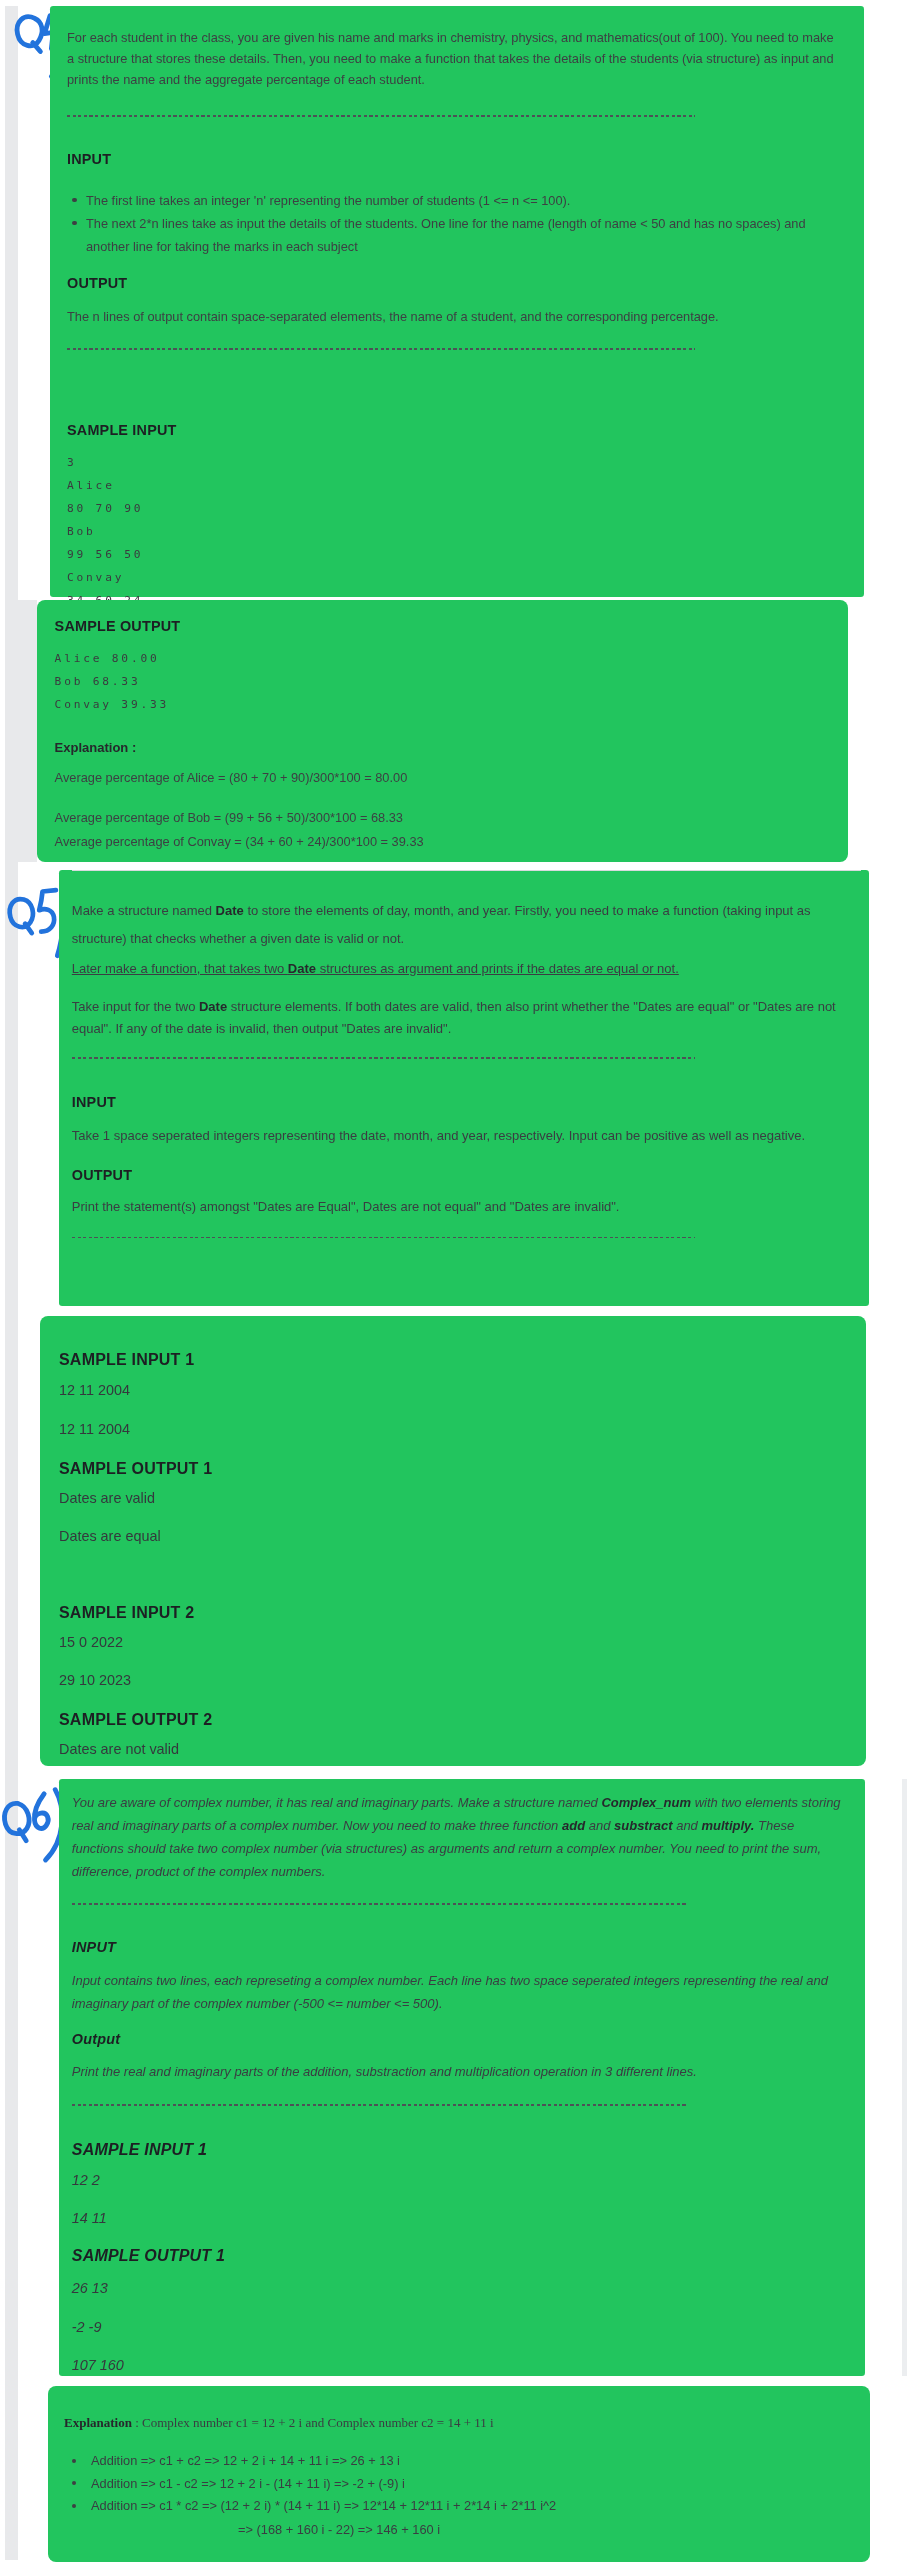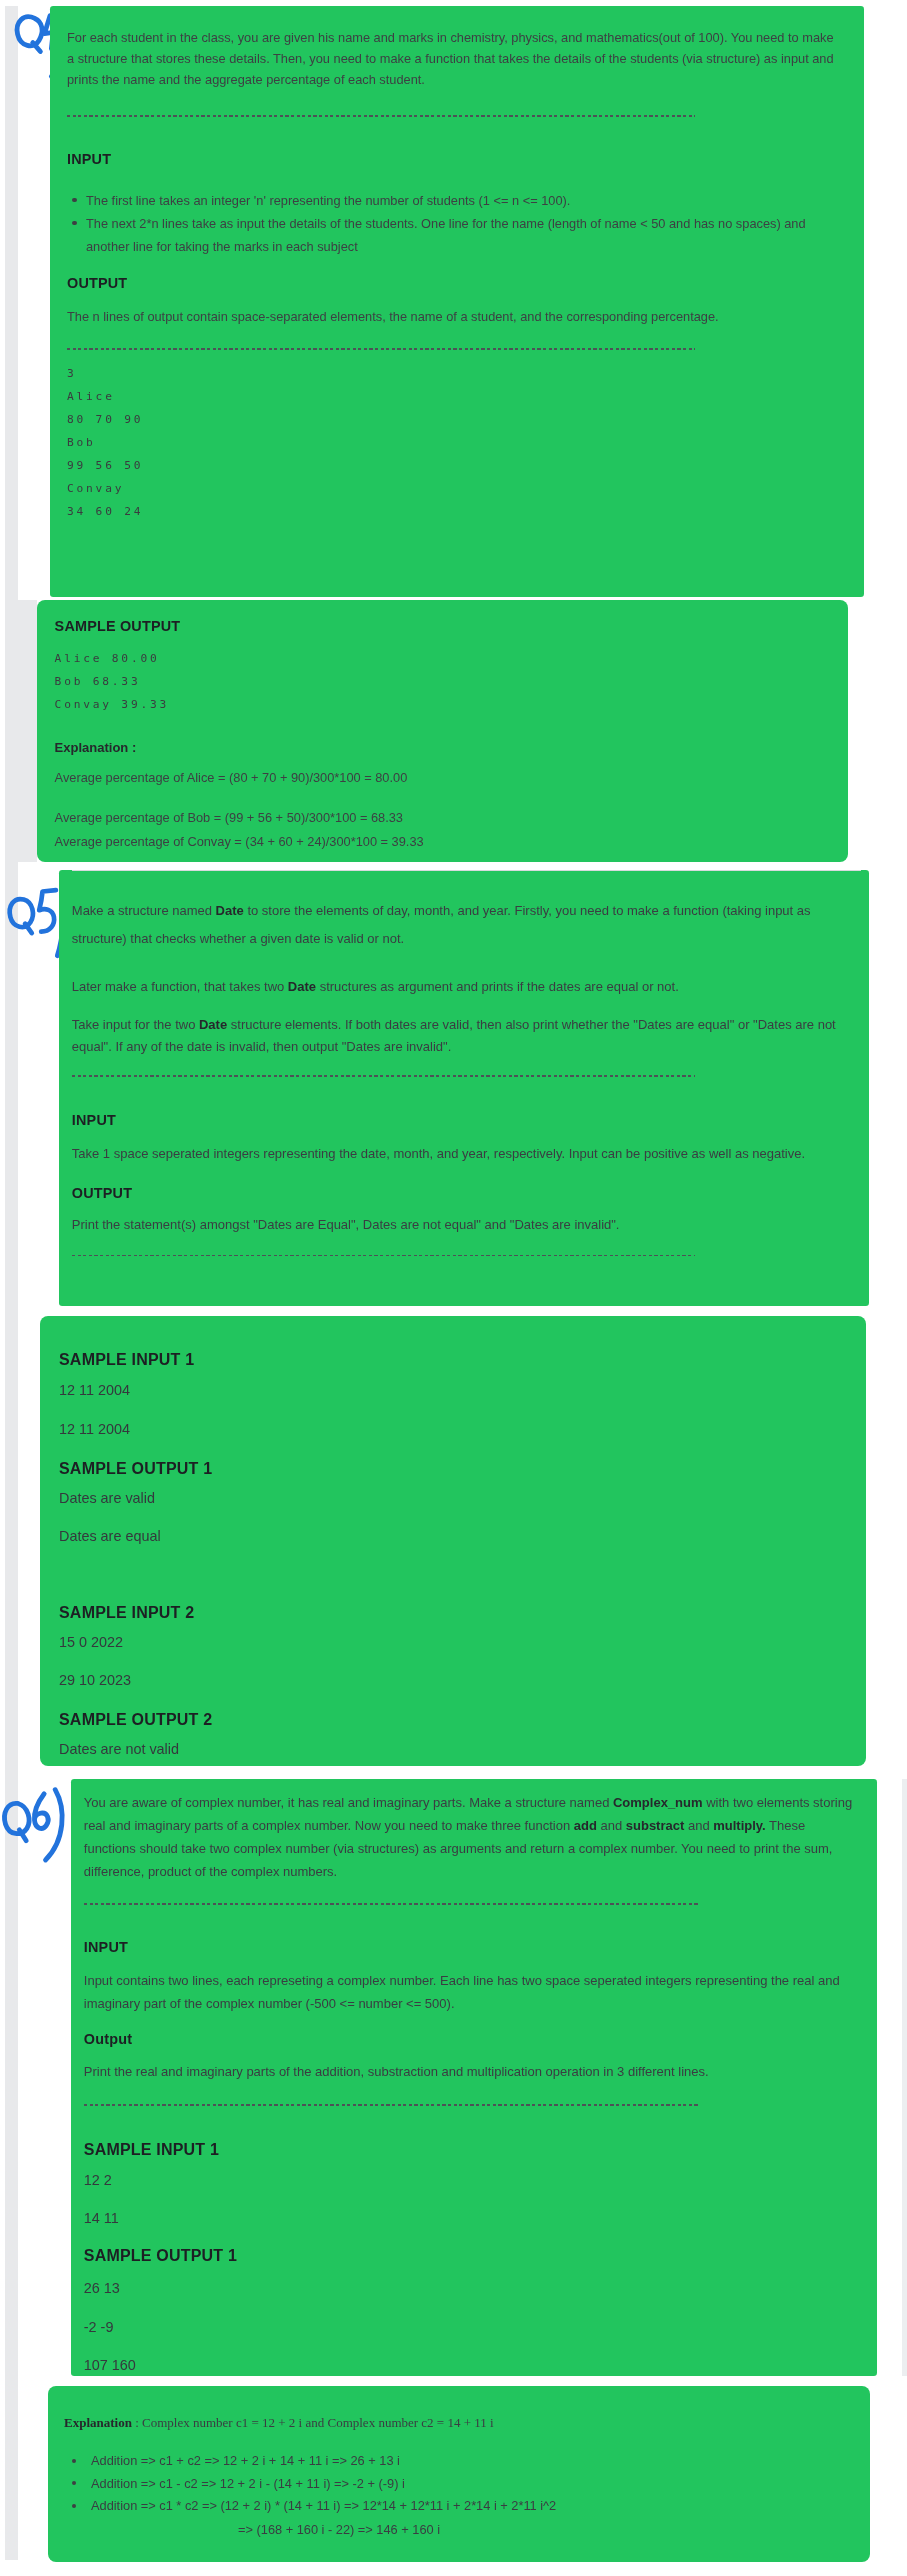--- a/index.html
+++ b/index.html
@@ -43,40 +43,40 @@
   .card-b{left:37px;top:600px;width:811px;height:262px;padding:17.6px 22.4px 0 17.6px;border-radius:8px;}
   .card-b pre{margin-top:12.8px;}
   .card-b .exp-h{margin-top:24px;font-size:13px;}
   .card-b .exp1{margin-top:12px;}
   .card-b .exp2{margin-top:18.4px;}
   .card-b .exp3{margin-top:2.4px;line-height:23px;}
   
   .card-c{left:59px;top:870px;width:810px;height:436px;padding:0 29px 0 12.8px;}
   .body5{font-size:13px;line-height:22px;color:#3a3d42;max-width:791px;}
   .card-c .p1{margin-top:26px;line-height:28px;}
-  .card-c .p2{margin-top:23px;}
+  .card-c .p2{margin-top:5px;text-decoration:underline;}
   .card-c .p3{margin-top:16px;}
   .card-c .dash1{margin-top:17.6px;width:623px;}
   .card-c .hi{margin-top:35px;}
   .card-c .itext{margin-top:14.4px;line-height:21.6px;}
   .card-c .ho{margin-top:20px;}
   .card-c .otext{margin-top:12px;line-height:21.6px;}
   .card-c .dash2{margin-top:19px;width:623px;}
   
   .card-d{left:40px;top:1316px;width:826px;height:450px;padding:34px 24px 0 19px;border-radius:8px;}
   .val{font-size:14.4px;line-height:19px;color:#35383d;}
   .card-d .v-a1{margin-top:12px;} .card-d .v-a2{margin-top:20px;}
   .card-d .h-so1{margin-top:20px;}
   .card-d .v-b1{margin-top:11.2px;} .card-d .v-b2{margin-top:19px;}
   .card-d .h-si2{margin-top:57px;}
   .card-d .v-c1{margin-top:10.4px;} .card-d .v-c2{margin-top:19px;}
   .card-d .h-so2{margin-top:20px;}
   .card-d .v-d1{margin-top:11.2px;}
   
-  .card-e{left:71px;top:1779px;width:806px;height:597px;padding:12px 22.4px 0 12.8px;}
+  .card-e{left:59px;top:1779px;width:806px;height:597px;padding:12px 22.4px 0 12.8px;font-style:italic;}
   .card-e .statement{line-height:23px;}
   .card-e .dash1{margin-top:20px;width:616px;}
   .card-e .hi{margin-top:34px;}
   .card-e .itext{margin-top:13.6px;line-height:23px;}
   .card-e .ho{margin-top:16px;}
   .card-e .otext{margin-top:12.8px;line-height:21px;}
   .card-e .dash2{margin-top:22.4px;width:616px;}
   .card-e .h-si1{margin-top:34px;}
   .card-e .v1{margin-top:12px;} .card-e .v2{margin-top:19px;}
   .card-e .h-so1{margin-top:17.6px;}
@@ -118,20 +118,21 @@
     <p class="body statement">For each student in the class, you are given his name and marks in chemistry, physics, and mathematics(out of 100). You need to make a structure that stores these details. Then, you need to make a function that takes the details of the students (via structure) as input and prints the name and the aggregate percentage of each student.</p>
     <div class="dashes dash1"></div>
     <h3 class="h18 hi">INPUT</h3>
     <ul class="bullets">
       <li>The first line takes an integer 'n' representing the number of students (1 &lt;= n &lt;= 100).</li>
       <li>The next 2*n lines take as input the details of the students. One line for the name (length of name &lt; 50 and has no spaces) and another line for taking the marks in each subject</li>
     </ul>
     <h3 class="h18 ho">OUTPUT</h3>
     <p class="body otext">The n lines of output contain space-separated elements, the name of a student, and the corresponding percentage.</p>
     <div class="dashes dash2"></div>
+    <h3 class="h18 hsi">SAMPLE INPUT</h3>
     <pre class="mono">3
 Alice
 80 70 90
 Bob
 99 56 50
 Convay
 34 60 24</pre>
   </section>
 
   <section class="card card-b rounded">

